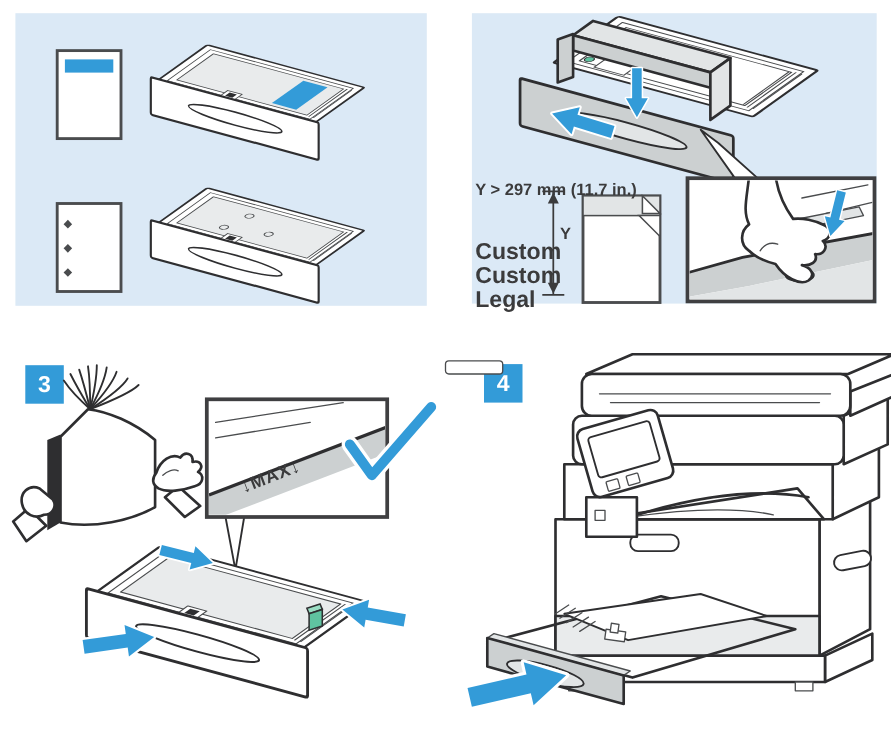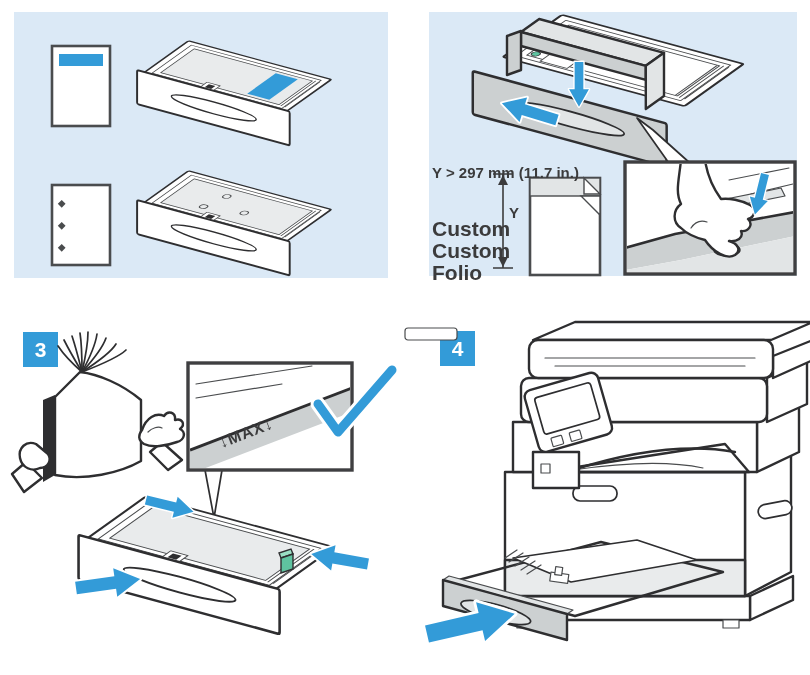--- a/index.html
+++ b/index.html
@@ -157,21 +157,21 @@
         <rect x="101" y="166" width="70" height="18" class="fgl" stroke="#4a4c4e" stroke-width="1.4"></rect>
         <polygon points="155,166 171,182 155,182" fill="#fff" stroke="#4a4c4e" stroke-width="1.4"></polygon>
         <polygon points="152,184 171,184 171,203" fill="#fff" stroke="#4a4c4e" stroke-width="1.4"></polygon>
       </g>
     </g>
   </svg>
 
   <div class="h" style="left:3px;top:152px;">Y &gt; 297 mm (11.7 in.)</div>
   <div class="t" style="left:3px;top:159px;">Custom</div>
   <div class="t" style="left:3px;top:181px;">Custom</div>
-  <div class="t" style="left:3px;top:203px;">Folio</div>
+  <div class="t" style="left:3px;top:203px;">Legal</div>
   <div class="h" style="left:80px;top:192px;">Y</div>
 </div>
 
 <div class="badge" style="left:23px;top:332px;">3</div>
 
 <svg class="abs" style="left:0;top:300px;" width="405" height="375" viewBox="0 0 405 375">
 
   <g>
     <g class="s15">
       <path d="M82,72 Q66,58 58,46"></path>

